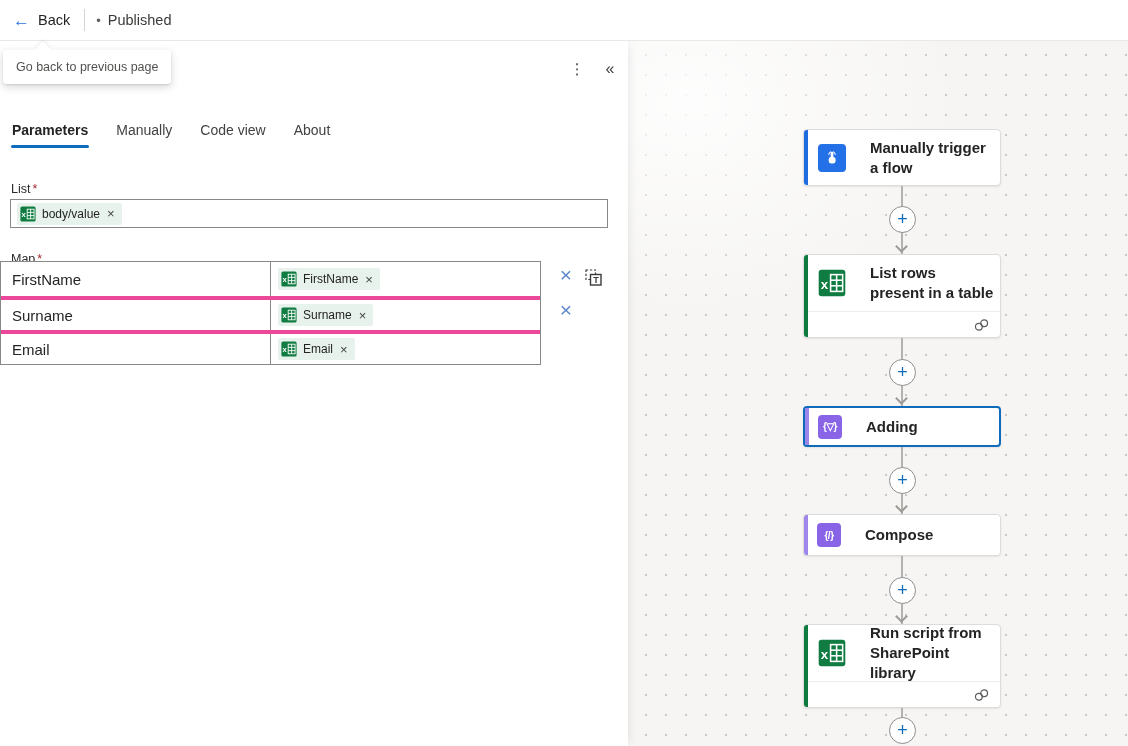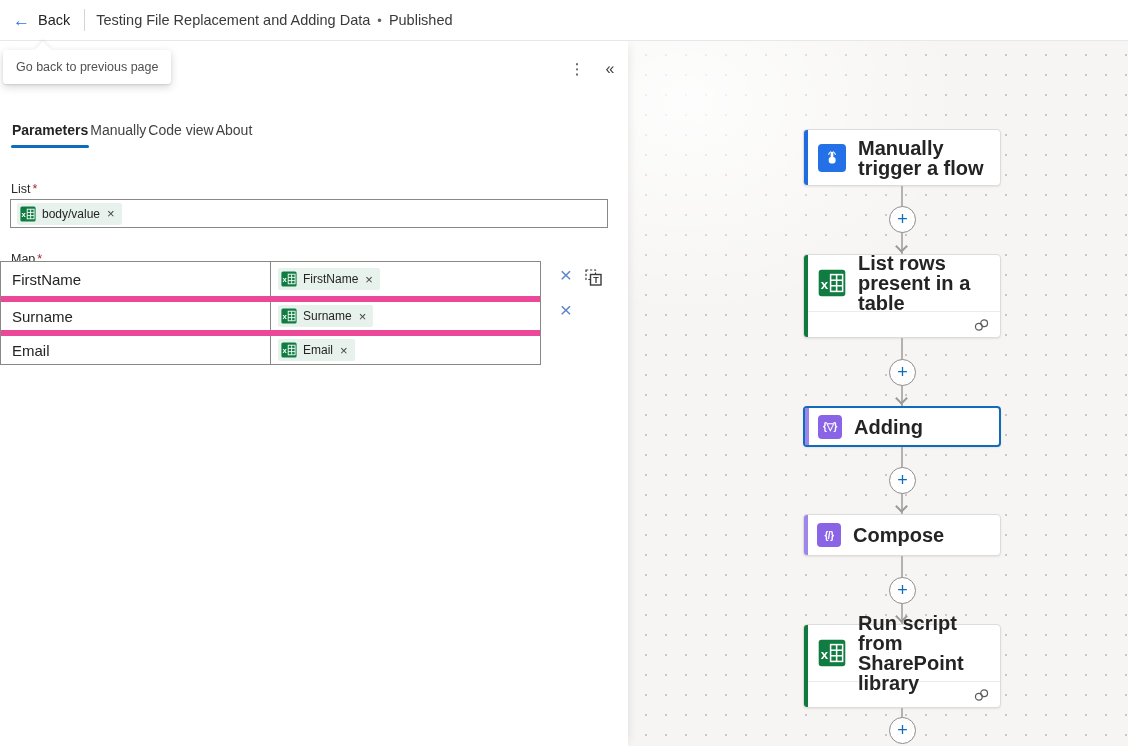--- a/index.html
+++ b/index.html
@@ -26,42 +26,42 @@
   .tooltip-text { position:relative; z-index:1; }
 
   
   .panel { position:absolute; left:0; top:41px; width:628px; height:705px; background:#fff;
     z-index:4; box-shadow:4px 0 10px -4px rgba(0,0,0,.10); }
   .panel-head-btn { position:absolute; border:none; background:transparent; cursor:pointer;
     color:#424242; font-family:inherit; }
   .btn-more { left:566px; top:16px; font-size:15px; letter-spacing:0; width:22px; height:24px; }
   .btn-collapse { left:598px; top:16px; font-size:16px; width:24px; height:24px; }
 
-  .tabs { position:absolute; left:11px; top:81px; display:flex; }
+  .tabs { position:absolute; left:11px; top:81px; display:flex; gap:26px; }
   .tab { border:none; background:transparent; font-family:inherit; font-size:14px;
     color:#424242; cursor:pointer; padding:0 1px 10px; position:relative; }
   .tab.active { font-weight:700; color:#242424; }
   .tab.active::after { content:""; position:absolute; left:0; right:0; bottom:0;
     height:3px; border-radius:2px; background:#0f6cbd; }
 
   .field-label { position:absolute; left:11px; font-size:12.5px; color:#2b2a29; }
   .req { color:#a4262c; margin-left:2px; }
 
   .from-box { position:absolute; left:10px; top:158px; width:598px; height:29px;
     border:1px solid #8a8886; display:flex; align-items:center; padding-left:6px; background:#fff; }
 
   .token { display:inline-flex; align-items:center; gap:6px; background:#e7f2ec;
     border-radius:2px; padding:3px 7px 3px 3px; font-size:12px; color:#242424; cursor:pointer; }
   .token .tk-close { font-size:13px; color:#424242; line-height:1; margin-left:1px; }
   .token svg { display:block; }
 
   .map-table { position:absolute; left:0; top:220px; width:541px;
     border:1px solid #8a8886; background:#fff; }
   .map-row { display:grid; grid-template-columns:270px 1fr; height:34px; }
-  .map-row + .map-row { border-top:6px solid #ec4899; }
+  .map-row + .map-row { border-top:4px solid #ec4899; }
   .map-key { border-right:1px solid #8a8886; display:flex; align-items:center;
     padding-left:11px; font-size:15px; color:#242424; }
   .map-val { display:flex; align-items:center; padding-left:7px; }
 
   .row-x { position:absolute; left:555px; width:22px; height:22px; border:none; background:transparent;
     color:#5e86c9; font-size:21px; font-weight:300; line-height:20px; cursor:pointer; font-family:inherit; }
   .tmode-btn { position:absolute; left:583px; top:226px; width:21px; height:21px; border:none;
     background:transparent; cursor:pointer; padding:0; }
 
   
@@ -77,21 +77,21 @@
     border:1px solid #dddcda; border-radius:4px; box-shadow:0 1px 2px rgba(0,0,0,.08);
     cursor:pointer; }
   .node.selected { border:2px solid #0f6cbd; }
   .node-main { display:flex; align-items:center; }
   .accent { position:absolute; left:0; top:0; bottom:0; width:4px; border-radius:3px 0 0 3px; }
   .node.selected .accent { border-radius:1px 0 0 1px; }
   .node-icon { flex:none; margin-left:14px; border-radius:4px; display:flex;
     align-items:center; justify-content:center; }
   .icon-28 { width:28px; height:28px; }
   .icon-24 { width:24px; height:24px; }
-  .node-title { margin-left:12px; margin-right:6px; font-size:20px; font-weight:700;
+  .node-title { margin-left:24px; margin-right:6px; font-size:15px; font-weight:700;
     color:#242424; line-height:20px; }
   .node-footer { height:27px; border-top:1px solid #ececeb; display:flex;
     align-items:center; justify-content:flex-end; padding-right:10px; }
   .glyph { color:#fff; font-size:10px; font-weight:700; letter-spacing:-0.5px; }
 
   .connector { position:absolute; left:175px; width:198px; }
   .conn-line { position:absolute; left:98px; top:0; bottom:0; width:2px; background:#b4b1ae; }
   .plus-btn { position:absolute; left:86px; width:27px; height:27px; border-radius:50%;
     border:1px solid #8f8d8b; background:#fff; color:#0f6cbd; font-size:18px; font-weight:300;
     line-height:23px; text-align:center; cursor:pointer; padding:0; font-family:inherit; }
@@ -101,21 +101,20 @@
 </head>
 <body>
 
 <div class="topbar">
   <button class="back-btn">
     <span class="back-arrow">←</span>
     <span class="back-label">Back</span>
   </button>
   <span class="tb-divider"></span>
   <div class="tb-title">
-    <span>Testing File Replacement and Adding Data</span>
     <span class="tb-bullet">•</span>
     <span>Published</span>
   </div>
 </div>
 
 <div class="tooltip">
   <span class="tooltip-caret"></span>
   <span class="tooltip-text">Go back to previous page</span>
 </div>
 

